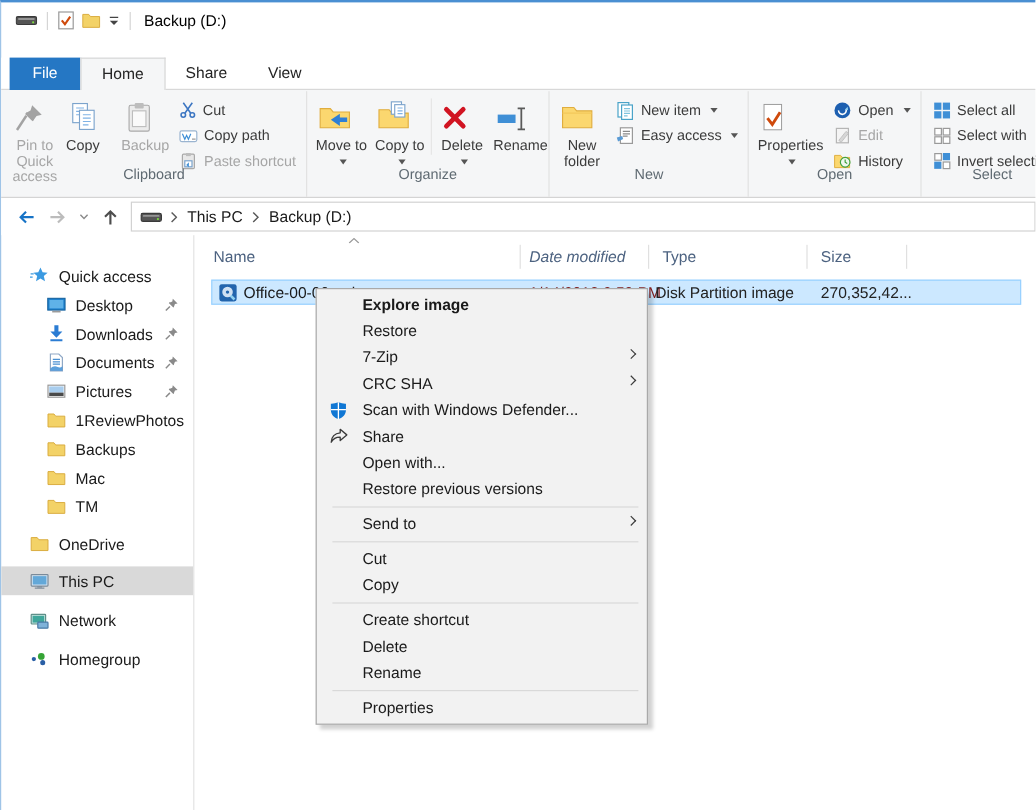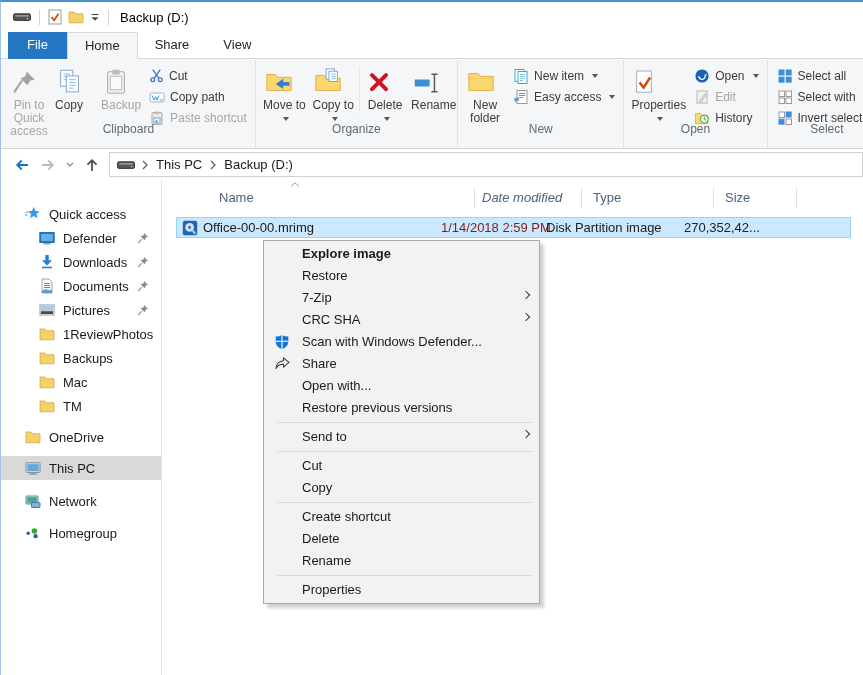--- a/index.html
+++ b/index.html
@@ -11,21 +11,21 @@
   .window { position:relative; width:863px; height:675px; background:#fff;
     border-top:2px solid #4a8fd2; border-left:1px solid #9fc4e7; }
 
   
   .titlebar { height:30px; display:flex; align-items:center; padding-left:9px; }
   .qat-btn { display:flex; align-items:center; justify-content:center; padding:2px 3px; }
   .qat-sep { width:1px; height:15px; background:#d5d5d5; margin:0 5px; }
   .win-title { margin-left:6px; font-size:13px; color:#000; }
 
   
-  .tabs { display:flex; padding-left:7px; height:27px; border-bottom:1px solid #d8d8d8; position:relative; background:#fff; }
+  .tabs { display:flex; padding-left:7px; height:27px; border-bottom:1px solid #d8d8d8; position:relative; background:#fff;margin-top:16px; }
   .tab { height:27px; line-height:26px; padding:0 17px; font-size:13px; color:#242424; cursor:default; }
   .tab.file { background:#2577c4; color:#fff; padding:0 19px; }
   .tab.active { background:#f5f6f7; border:1px solid #d8d8d8; border-bottom:none; margin-bottom:-1px; z-index:2; }
 
   
   .ribbon { height:90px; background:#f5f6f7; border-bottom:1px solid #d4d4d4; display:flex; padding:1px 0 0 1px; }
   .rgroup { position:relative; display:flex; align-items:flex-start; padding:2px 3px 17px 4px; border-right:1px solid #e2e2e2; }
   .rgroup-label { position:absolute; bottom:12px; left:0; right:0; text-align:center; font-size:12px; color:#5f6a72; }
   .rbig { display:flex; flex-direction:column; align-items:flex-start; text-align:center;
           font-size:12px; line-height:13px; color:#3b3b3b; padding:2px 3px; min-width:46px; max-width:66px; }
@@ -49,21 +49,21 @@
   .snav { height:24px; display:flex; align-items:center; gap:8px; padding-left:24px; position:relative; white-space:nowrap; }
   .snav.child { padding-left:38px; }
   .snav .pin { position:absolute; right:12px; top:6px; }
   .snav.sel { background:#d9d9d9; }
   .mt { margin-top:7px; }
 
   .list { flex:1; position:relative; padding-top:6px; }
   .sortchev { position:absolute; left:128px; top:2px; }
   .lheader { display:flex; height:24px; align-items:center; color:#4c6280; font-size:13px; padding-left:16px; }
   .lh { height:20px; line-height:20px; }
-  .lh.c1 { width:255px;margin-left:41px; }
+  .lh.c1 { width:255px; }
   .lh.c2 { width:107px; border-left:1px solid #e0e0e0; padding-left:7px;font-style:italic; }
   .lh.c3 { width:132px; border-left:1px solid #e0e0e0; padding-left:11px; }
   .lh.c4 { width:83px;  border-left:1px solid #e0e0e0; padding-left:11px; }
   .lh.c5 { width:1px; border-left:1px solid #e0e0e0; height:20px; }
 
   .lrow { position:absolute; left:14px; top:37px; width:675px; height:21px;
           background:#cce8ff; border:1px solid #99d1ff; display:flex; align-items:center; font-size:13px; }
   .lrow .fic { position:absolute; left:5px; top:2px; }
   .lrow .fname { position:absolute; left:26px; }
   .lrow .fdate { position:absolute; left:264px; color:#7f1d1d; }
@@ -416,21 +416,21 @@
         <span>Quick access</span>
       </div>
       <div class="snav child">
         <span>
           <svg width="16" height="16" viewBox="0 0 16 16">
               <rect x="0.8" y="2.6" width="14.4" height="9.8" fill="#1e81ce" stroke="#16629e" stroke-width="0.9"></rect>
               <rect x="2.2" y="4" width="11.6" height="7" fill="#5fb2e8"></rect>
               <rect x="4.5" y="13" width="7" height="1.4" fill="#9b9b9b"></rect>
             </svg>
         </span>
-        <span>Defender</span>
+        <span>Desktop</span>
         <span class="pin">
             <svg width="12" height="12" viewBox="0 0 12 12">
               <path d="M7 1l4 4-2.2.4L7.8 8 4 4.2 6.6 3.2z" fill="#8a8a8a"></path>
               <path d="M4.6 7.4L1.2 10.8" stroke="#8a8a8a" stroke-width="1.2"></path>
               <path d="M4 4.2L7.8 8" stroke="#8a8a8a"></path>
             </svg>
           </span>
       </div>
       <div class="snav child">
         <span>

